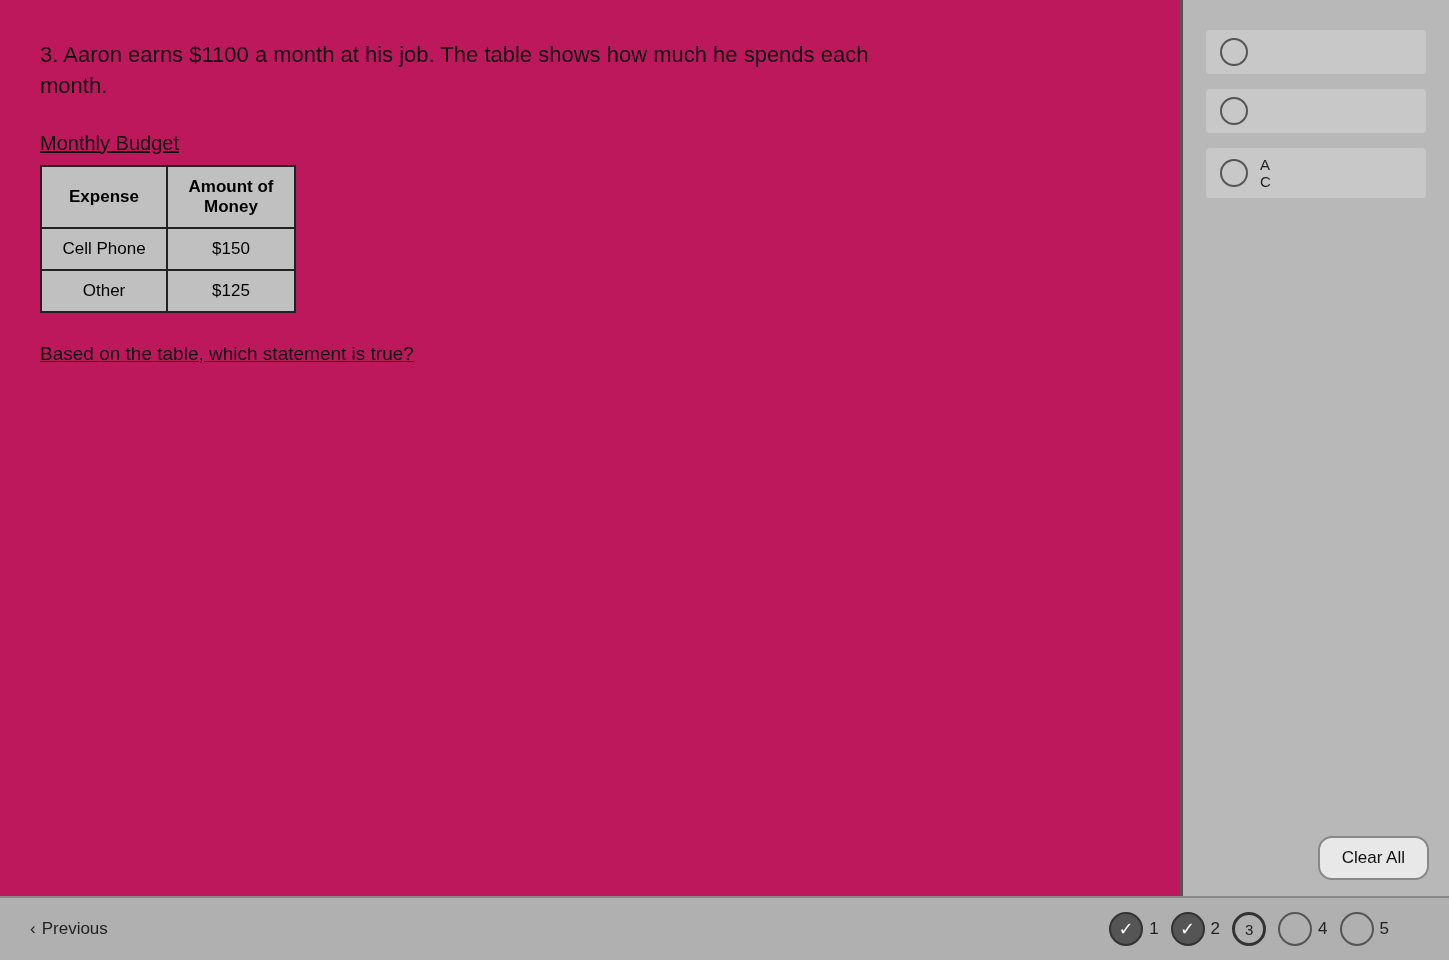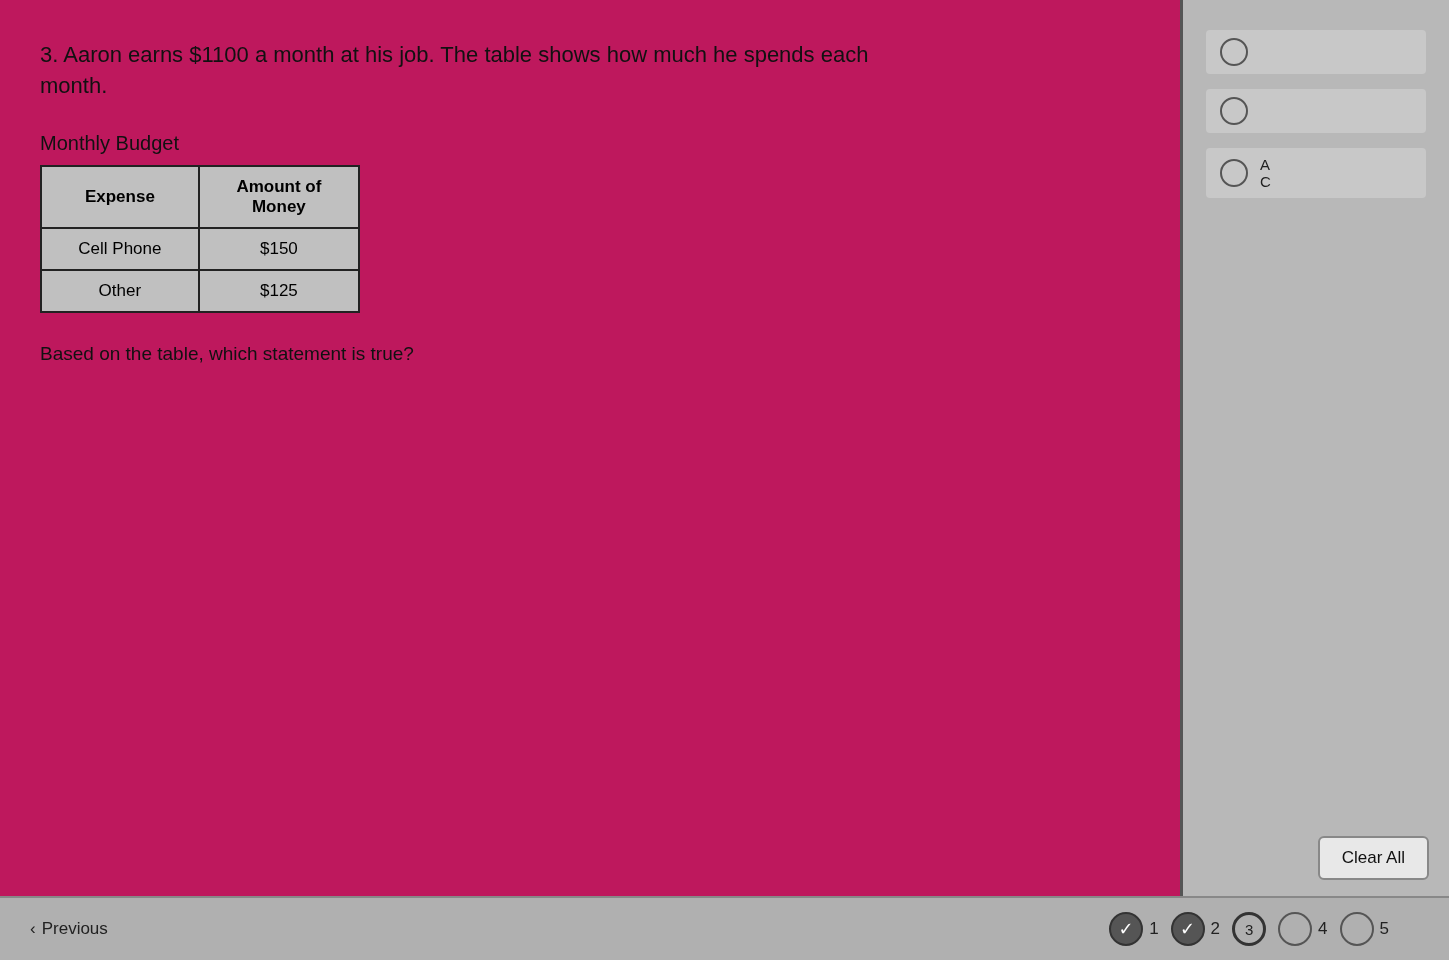--- a/index.html
+++ b/index.html
@@ -28,45 +28,47 @@
       color: #111;
       line-height: 1.4;
       margin-bottom: 30px;
       max-width: 860px;
     }
 
     .table-title {
       font-size: 20px;
       color: #111;
       margin-bottom: 10px;
+      text-decoration: underline;
     }
 
     .budget-table {
       border-collapse: collapse;
-      width: 320px;
+      width: 256px;
       margin-bottom: 30px;
     }
 
     .budget-table th,
     .budget-table td {
       border: 2px solid #222;
       padding: 10px 16px;
       text-align: center;
       font-size: 17px;
       background-color: #c0c0c0;
     }
 
     .budget-table th {
       font-weight: bold;
     }
 
     .question-bottom {
       font-size: 19px;
       color: #111;
       margin-top: 12px;
+      text-decoration: underline;
     }
 
     
     .right-panel {
       position: absolute;
       top: 0;
       right: 0;
       width: 269px;
       height: 960px;
       background-color: #b8b8b8;
@@ -86,21 +88,21 @@
       background: transparent;
       flex-shrink: 0;
     }
 
     .clear-all-btn {
       position: absolute;
       bottom: 80px;
       right: 20px;
       background: #e8e8e8;
       border: 2px solid #888;
-      border-radius: 6px;
+      border-radius: 14px;
       padding: 10px 22px;
       font-size: 17px;
       cursor: pointer;
       color: #111;
     }
 
     
     .bottom-bar {
       position: absolute;
       bottom: 0;

